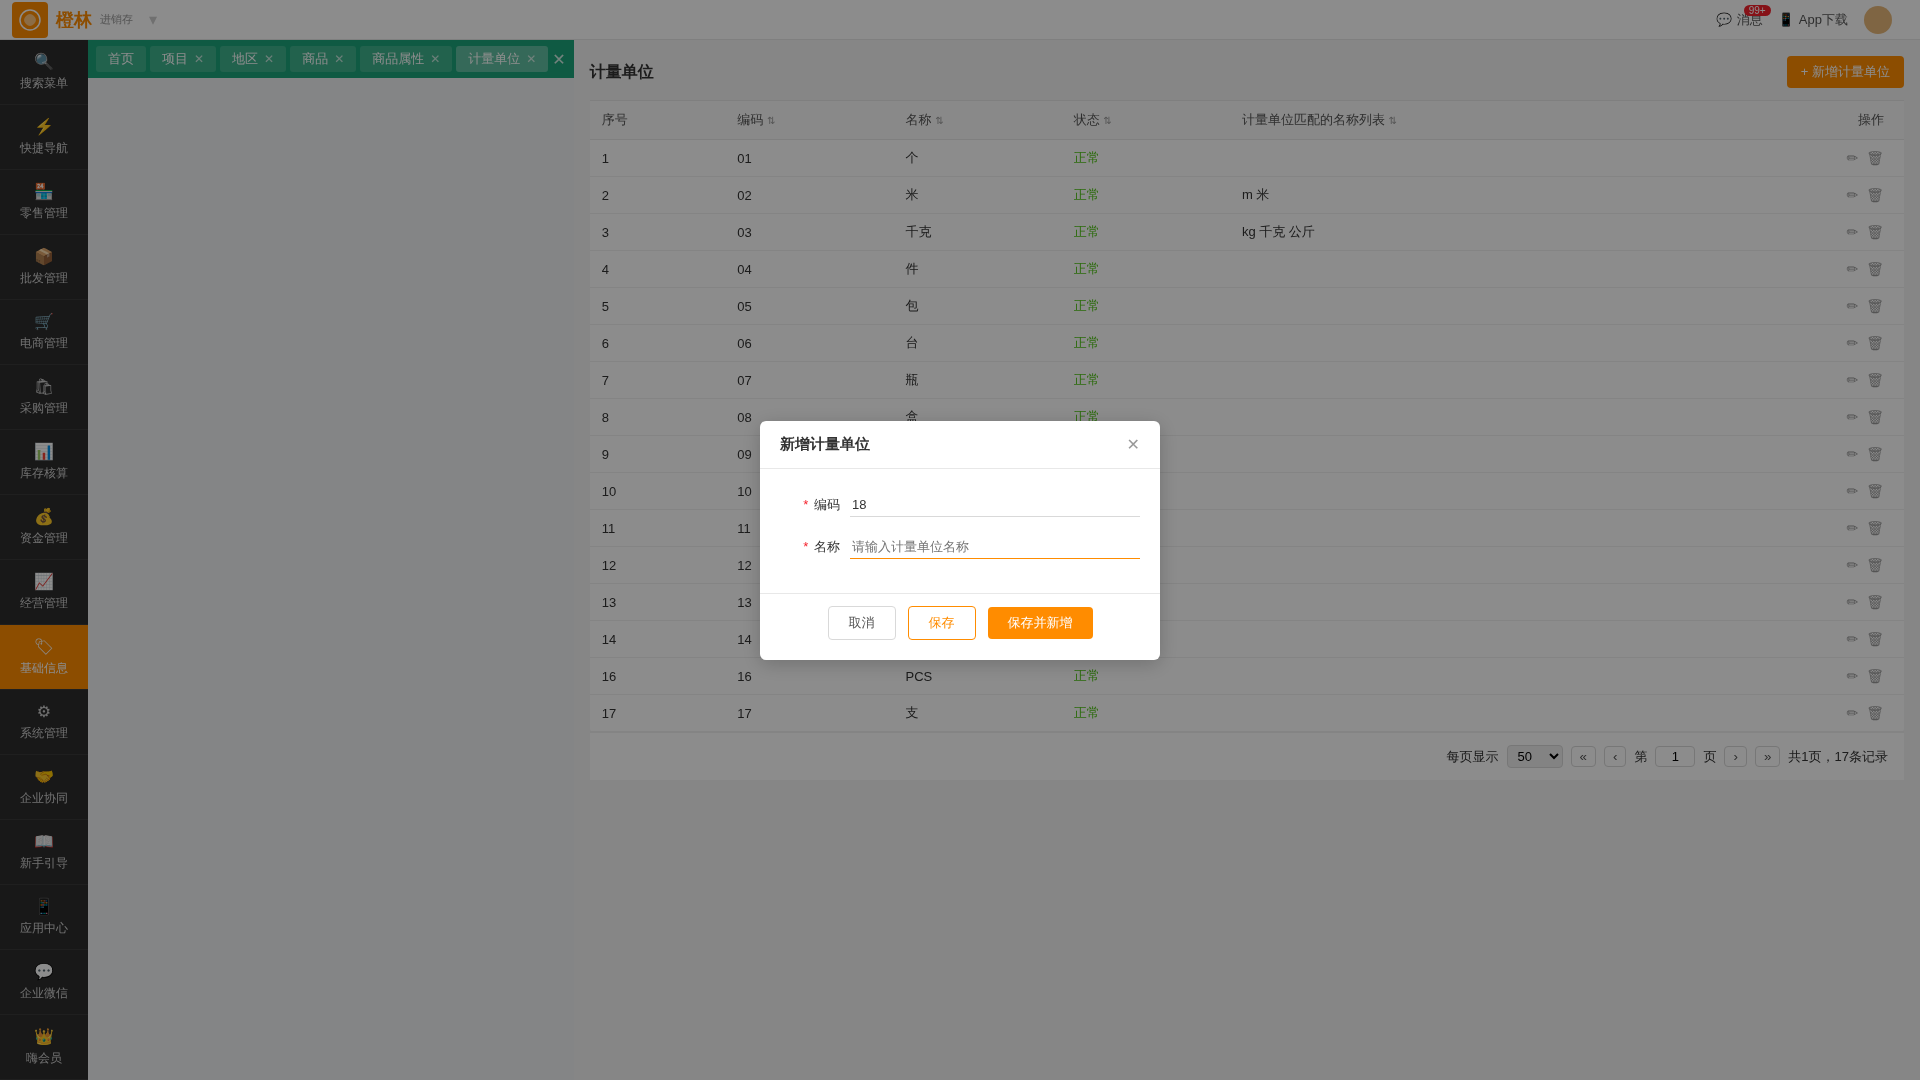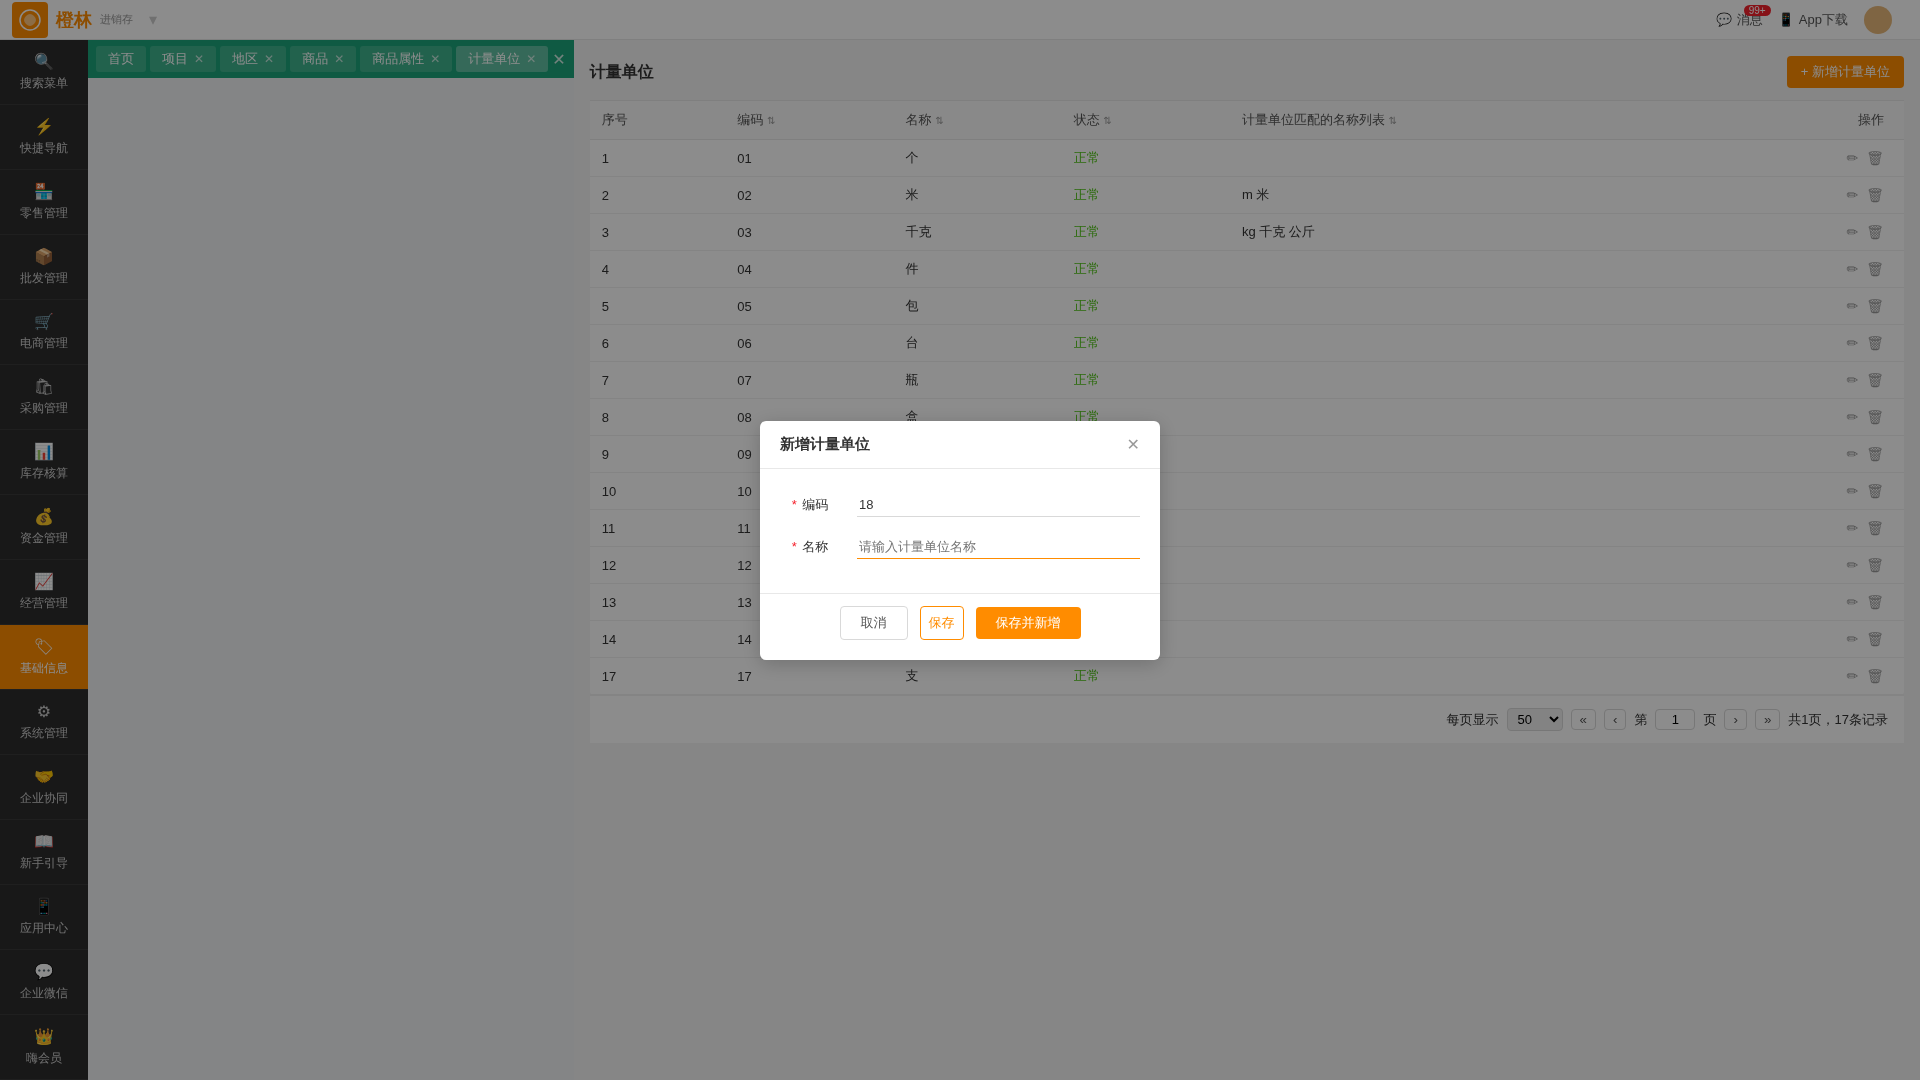--- a/index.html
+++ b/index.html
@@ -251,35 +251,34 @@
     .modal-title { font-size: 15px; font-weight: bold; color: #333; }
     .modal-close { cursor: pointer; color: #999; font-size: 16px; }
     .modal-body { padding: 24px 20px 16px; }
     .form-row {
       display: flex;
       align-items: center;
       margin-bottom: 18px;
     }
     .form-label {
       width: 60px;
-      text-align: center;
+      text-align: right;
       margin-right: 10px;
       font-size: 13px;
       color: #333;
     }
     .form-required { color: #f5222d; margin-right: 2px; }
     .form-input {
       flex: 1;
       border: none;
       border-bottom: 1px solid #d9d9d9;
       padding: 4px 2px;
       font-size: 13px;
       outline: none;
       color: #333;
-      margin-left: 7px;
     }
     .form-input.highlighted { border-bottom-color: #ff8c00; }
     .modal-footer {
       display: flex;
       align-items: center;
       justify-content: center;
       padding: 12px 20px 20px;
       gap: 12px;
       border-top: 1px solid #e8e8e8;
     }
@@ -289,21 +288,21 @@
       border-radius: 4px;
       padding: 7px 20px;
       cursor: pointer;
       font-size: 13px;
       color: #555;
     }
     .btn-save {
       border: 1px solid #ff8c00;
       background: #fff;
       border-radius: 4px;
-      padding: 7px 8px;
+      padding: 7px 20px;
       cursor: pointer;
       font-size: 13px;
       color: #ff8c00;
     }
     .btn-save-new {
       border: none;
       background: #ff8c00;
       border-radius: 4px;
       padding: 7px 20px;
       cursor: pointer;
@@ -633,20 +632,33 @@
     <td><span class="status-normal">正常</span></td>
     <td></td>
     <td style="text-align:right;padding-right:20px;">
       <div class="action-icons" style="justify-content:flex-end;">
         <span class="action-icon">✏</span>
         <span class="action-icon">🗑</span>
       </div>
     </td>
   </tr>
             <tr>
+    <td>16</td>
+    <td>16</td>
+    <td>PCS</td>
+    <td><span class="status-normal">正常</span></td>
+    <td></td>
+    <td style="text-align:right;padding-right:20px;">
+      <div class="action-icons" style="justify-content:flex-end;">
+        <span class="action-icon">✏</span>
+        <span class="action-icon">🗑</span>
+      </div>
+    </td>
+  </tr>
+            <tr>
     <td>17</td>
     <td>17</td>
     <td>支</td>
     <td><span class="status-normal">正常</span></td>
     <td></td>
     <td style="text-align:right;padding-right:20px;">
       <div class="action-icons" style="justify-content:flex-end;">
         <span class="action-icon">✏</span>
         <span class="action-icon">🗑</span>
       </div>

